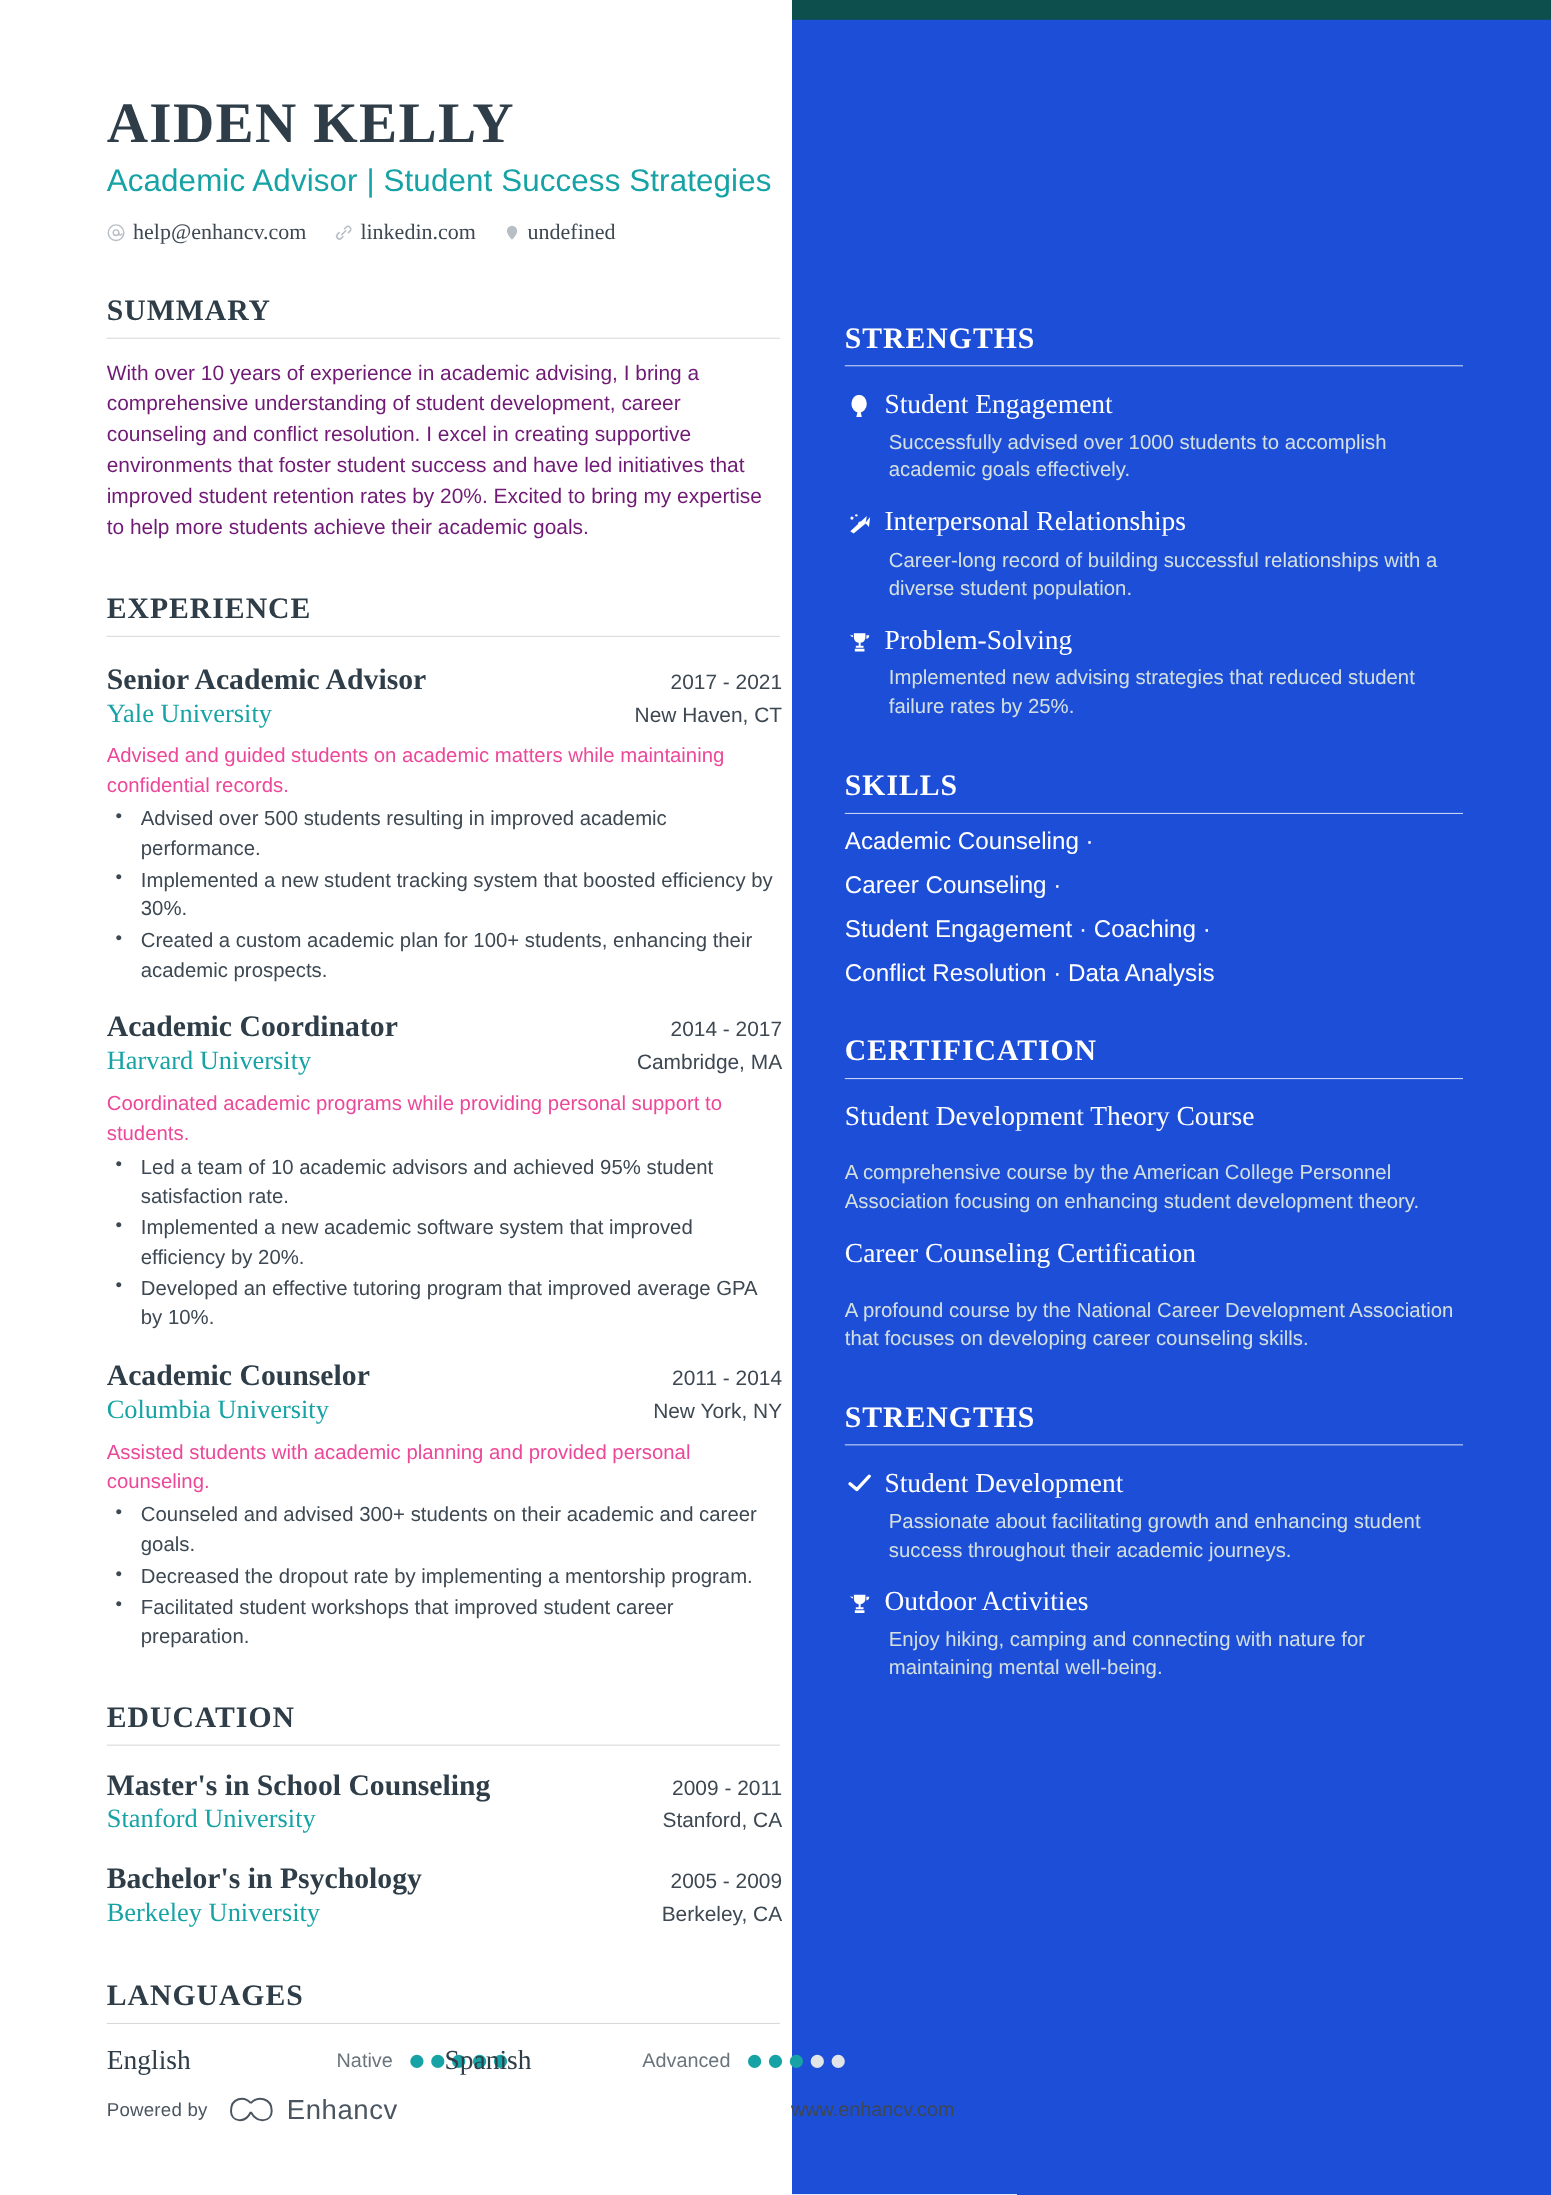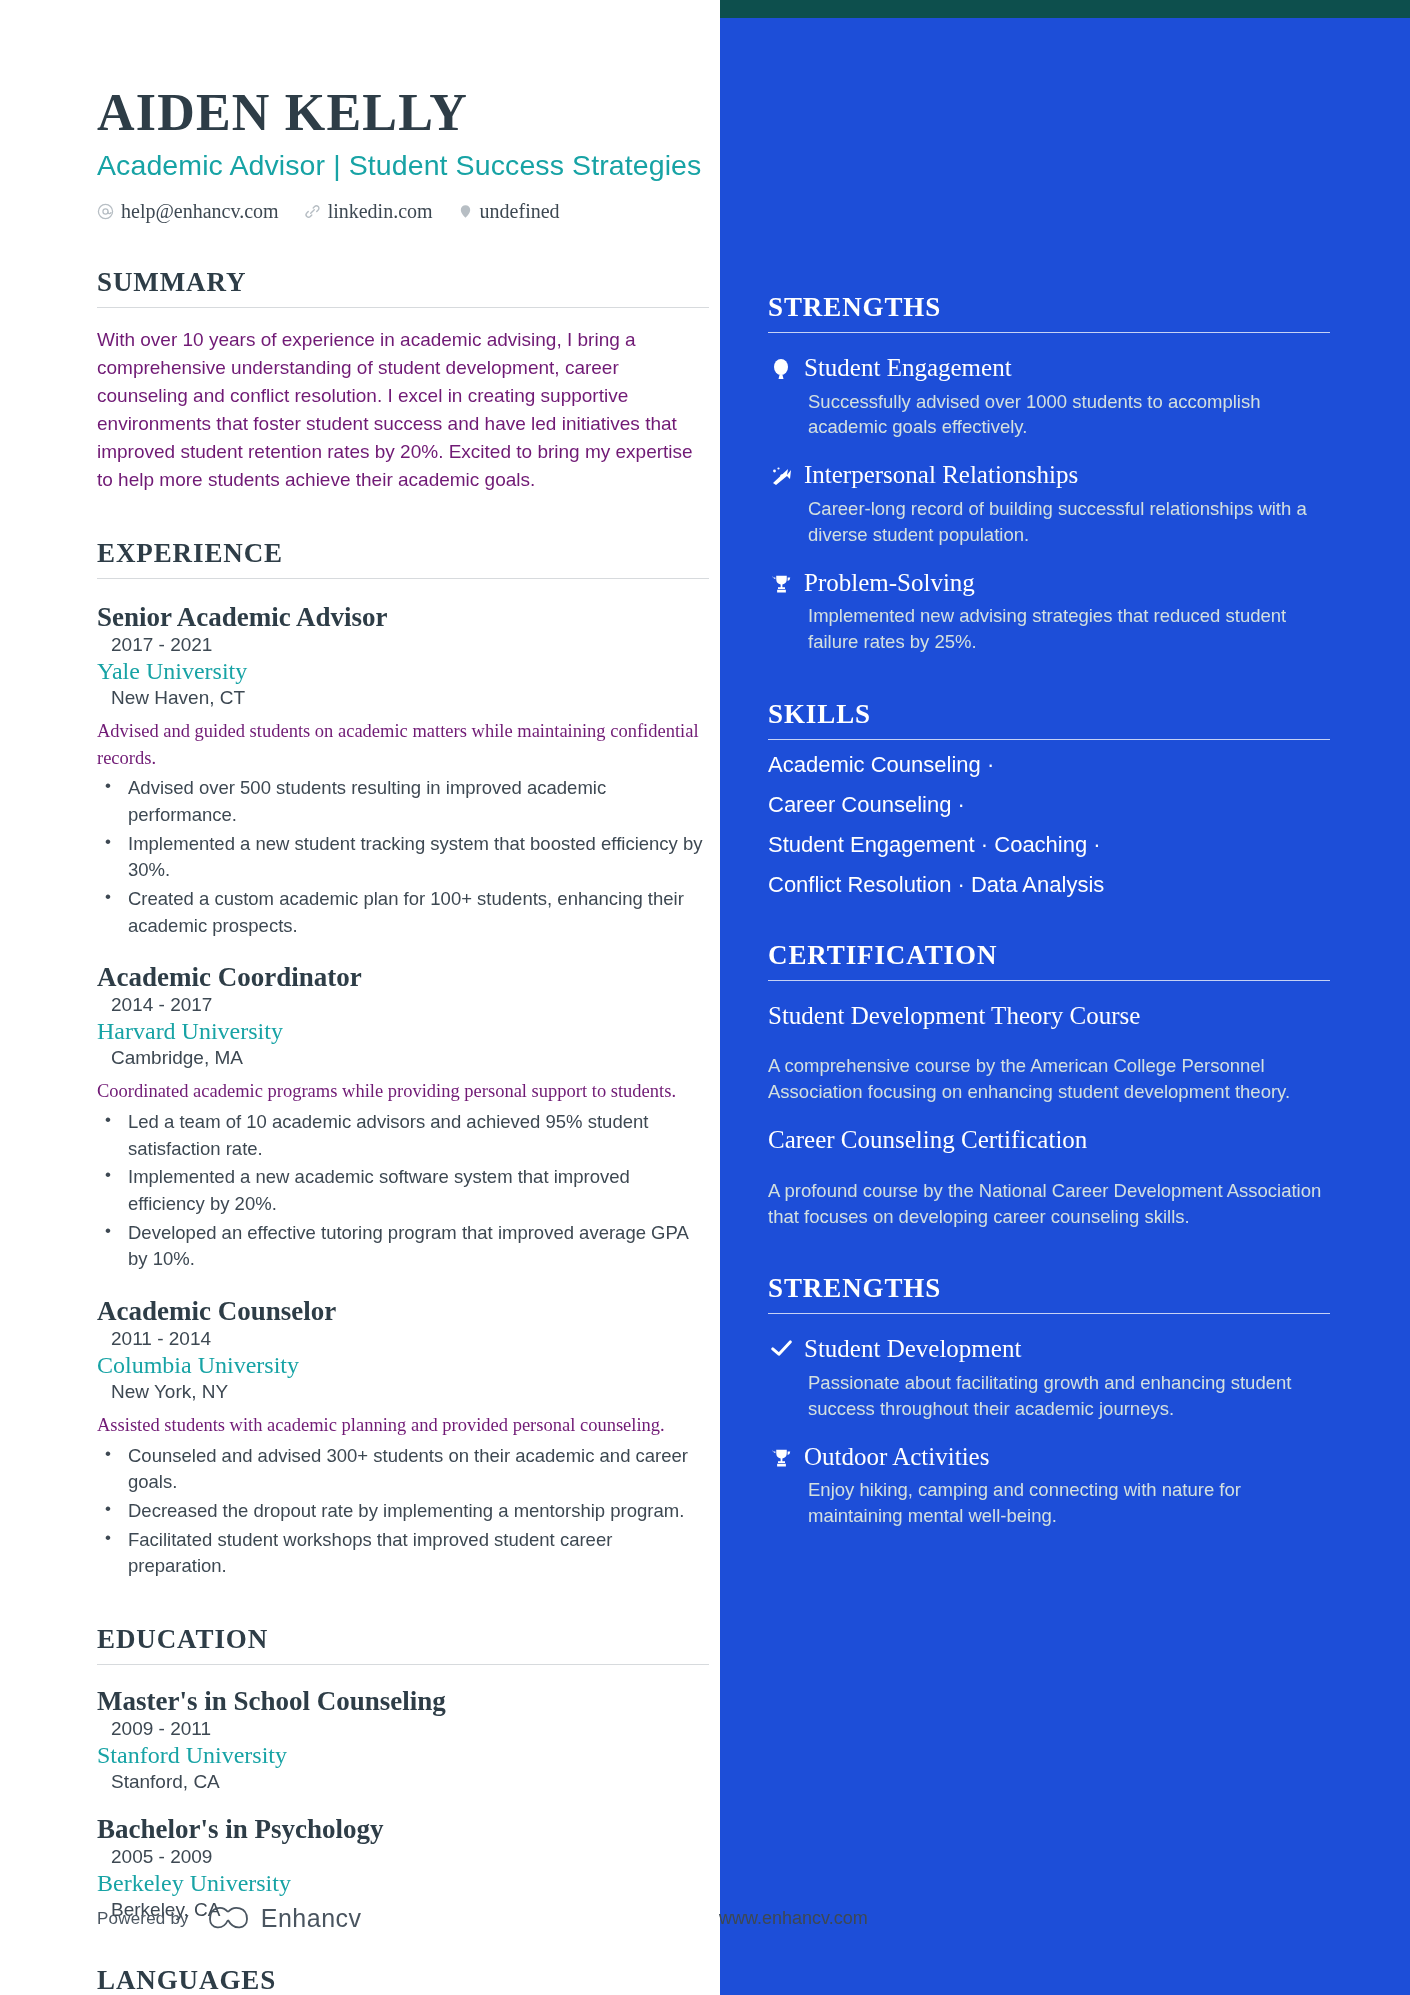--- a/index.html
+++ b/index.html
@@ -110,21 +110,20 @@
     color: #701a75;
     margin: 18px 0 0 0;
     width: 614px;
   }
   
   .entry { margin-top: 22px; width: 614px; }
   .entry-row {
     display: flex;
     justify-content: space-between;
     align-items: baseline;
-    flex-direction: column;
   }
   .entry-title {
     font-family: "Liberation Serif", serif;
     font-size: 27px;
     font-weight: 700;
     color: #2e3d47;
     line-height: 1.22;
   }
   .entry-date {
     font-size: 19px;
@@ -140,23 +139,22 @@
   }
   .entry-loc {
     font-size: 19px;
     color: #3d4852;
     white-space: nowrap;
     padding-left: 14px;
   }
   .entry-desc {
     font-size: 18.5px;
     line-height: 1.45;
-    color: #701a75;
+    color: #ec4899;
     margin-top: 9px;
-    font-family: Liberation Serif, serif;
   }
   ul.bullets {
     list-style: none;
     margin: 4px 0 0 0;
     padding: 0;
   }
   ul.bullets li {
     position: relative;
     padding-left: 31px;
     font-size: 18.5px;

